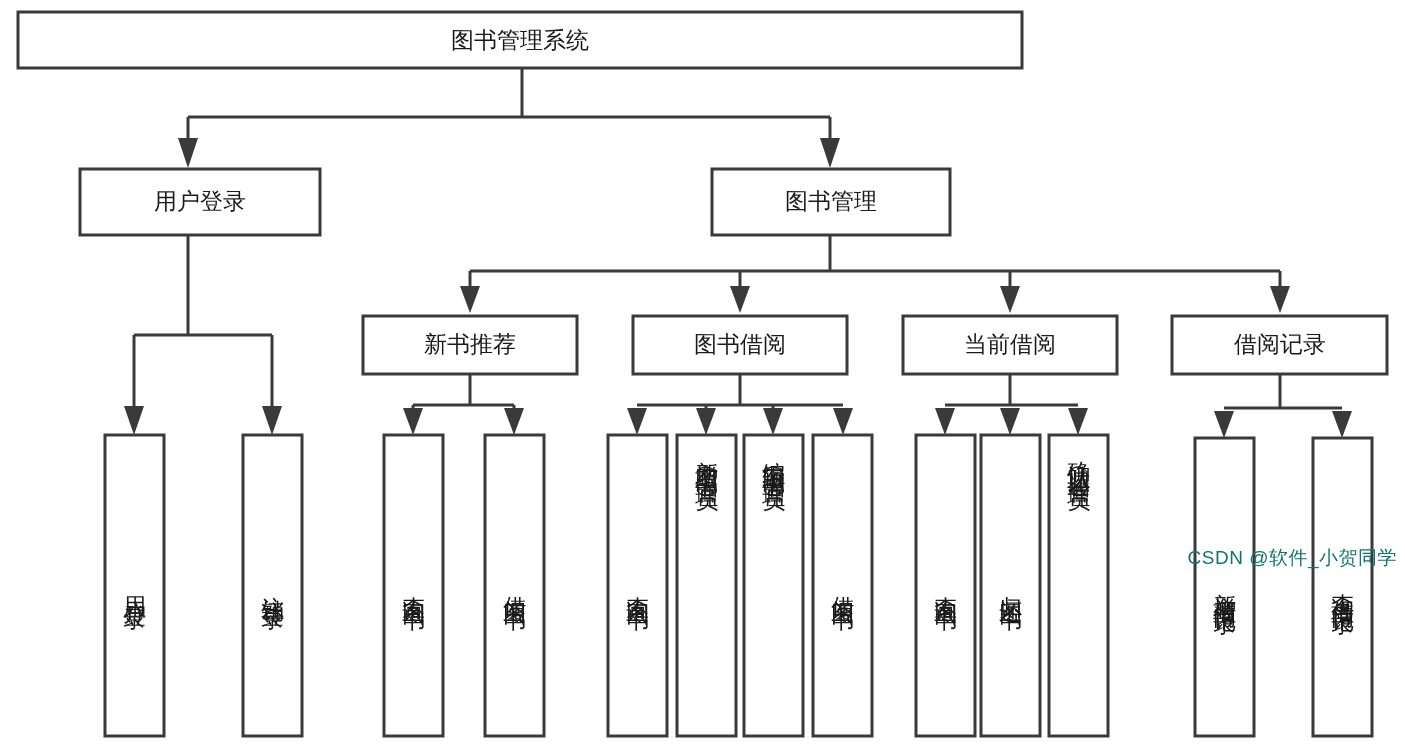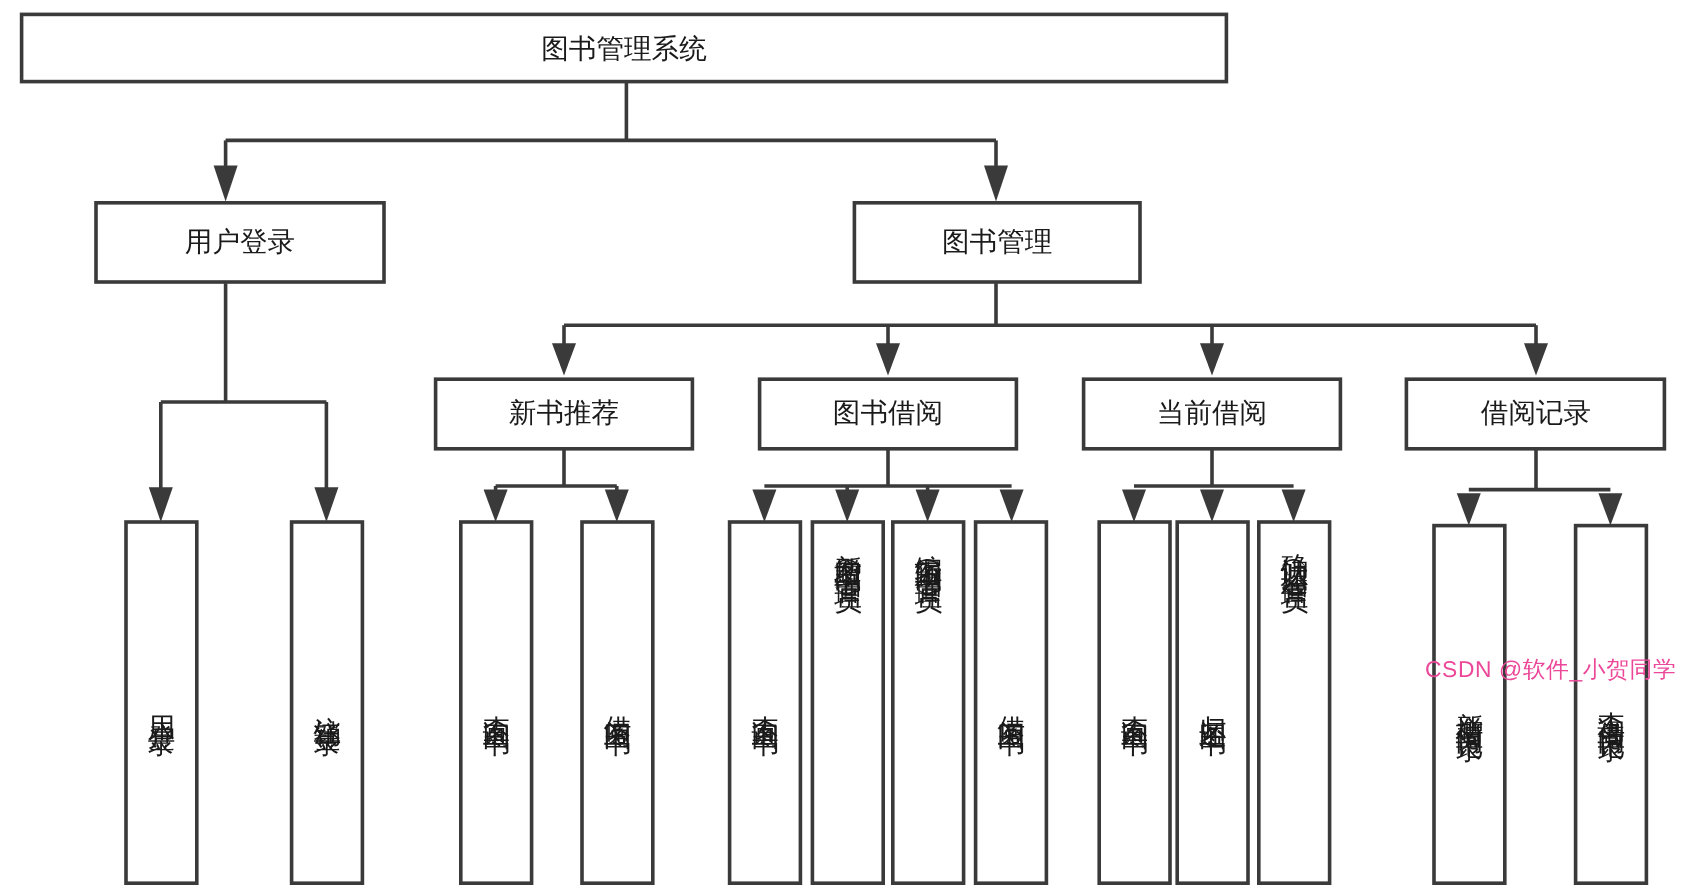--- a/index.html
+++ b/index.html
@@ -65,21 +65,21 @@
     letter-spacing: 4px;
     white-space: nowrap;
     text-align: center;
   }
   .watermark {
     position: absolute;
     right: 8px;
     bottom: 6px;
     font-family: "Liberation Sans", "DejaVu Sans", sans-serif;
     font-size: 19px;
-    color: #ec4899;
+    color: #0f766e;
     letter-spacing: 0.5px;
     white-space: nowrap;
   }
 </style>
 </head>
 <body>
 
 <div id="diagram-root">
 
   <svg class="flow" viewBox="0 0 1405 747" xmlns="http://www.w3.org/2000/svg">

